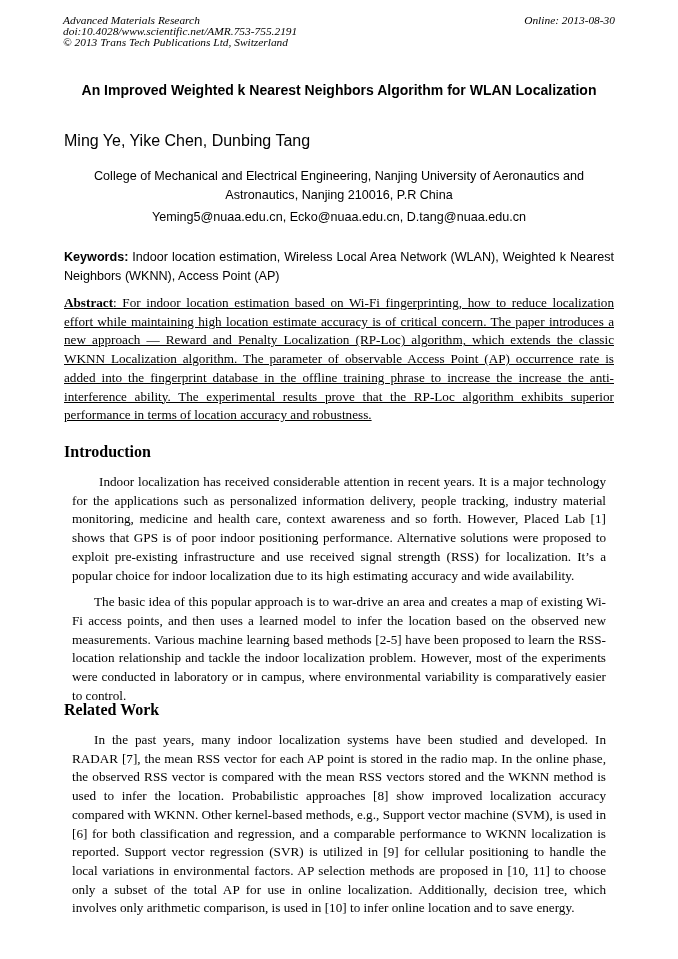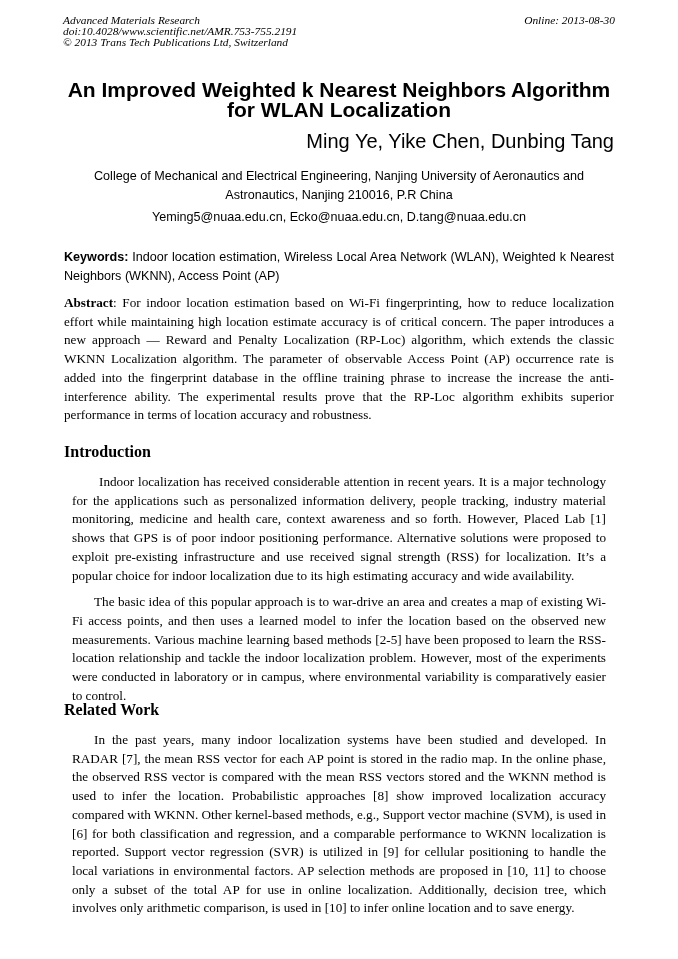--- a/index.html
+++ b/index.html
@@ -1,32 +1,32 @@
 <!DOCTYPE html>
 <html><head>
 <meta charset="utf-8">
 <style>
   html, body { margin: 0; padding: 0; background: #ffffff; }
   body { width: 678px; height: 959px; position: relative; overflow: hidden; color: #000; }
   .header { position: absolute; left: 63px; top: 15px; width: 552px;
     font-family: "Liberation Serif", serif; font-style: italic; font-size: 11.4px; line-height: 11px; }
   .header .online { position: absolute; right: 0; top: 0; }
   .title { position: absolute; left: 64px; top: 80px; width: 550px; text-align: center;
-    font-family: "Liberation Sans", sans-serif; font-weight: bold; font-size: 21px; line-height: 20px; }
-  .authors { position: absolute; left: 64px; top: 131px; width: 550px; text-align: right;
-    font-family: "Liberation Sans", sans-serif; font-size: 20px; line-height: 20px; }
+    font-family: "Liberation Sans", sans-serif; font-weight: bold; font-size: 14px; line-height: 20px; }
+  .authors { position: absolute; left: 64px; top: 131px; width: 550px; text-align: left;
+    font-family: "Liberation Sans", sans-serif; font-size: 16px; line-height: 20px; }
   .affil { position: absolute; left: 64px; top: 167px; width: 550px; text-align: center;
     font-family: "Liberation Sans", sans-serif; font-size: 12.6px; line-height: 19px; }
   .emails { position: absolute; left: 64px; top: 209px; width: 550px; text-align: center;
     font-family: "Liberation Sans", sans-serif; font-size: 12.6px; line-height: 16px; }
   .keywords { position: absolute; left: 64px; top: 248px; width: 550px; text-align: justify;
     font-family: "Liberation Sans", sans-serif; font-size: 12.6px; line-height: 18.5px; }
   .keywords b { font-weight: bold; }
   .serif { font-family: "Liberation Serif", serif; font-size: 13.2px; line-height: 18.7px; text-align: justify; }
-  .abstract { position: absolute; left: 64px; top: 294px; width: 550px; }
+  .abstract { position: absolute; left: 64px; top: 294px; width: 550px; text-decoration: underline; }
   .sec { position: absolute; left: 64px; width: 550px; font-family: "Liberation Serif", serif; font-weight: bold; font-size: 16px; line-height: 16px; }
   .para { position: absolute; left: 64px; width: 550px; }
   .para p { margin: 8px; text-indent: 22px; }
   .para p.first { text-indent: 27px; }
 </style>
 </head>
 <body>
 
 <div class="header">
   <div>Advanced Materials Research</div>

